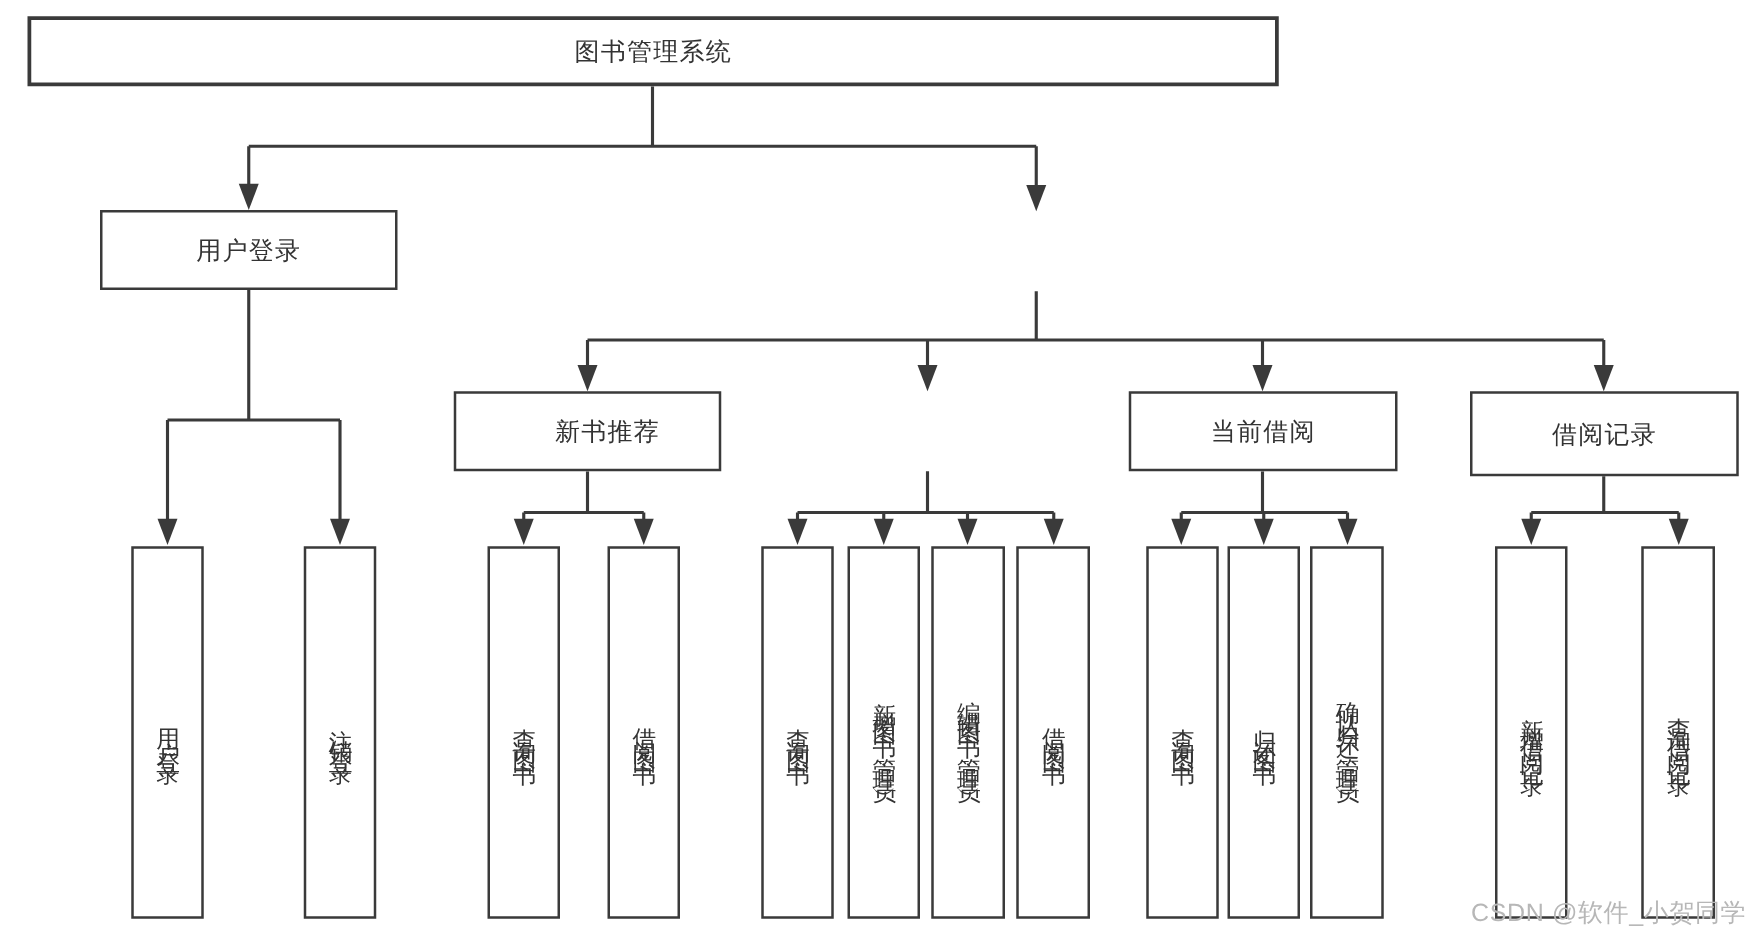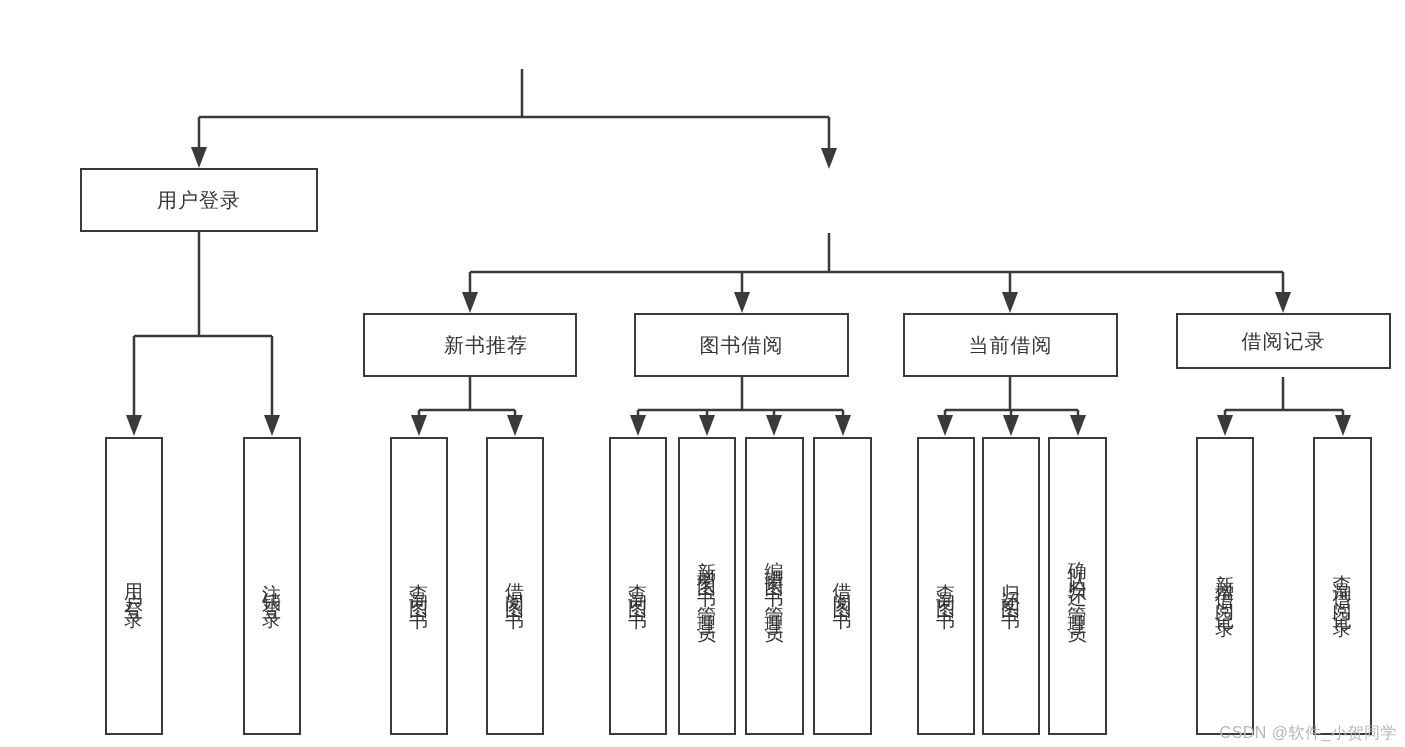--- a/index.html
+++ b/index.html
@@ -45,21 +45,21 @@
     text-orientation: mixed;
     font-size: 19px;
     letter-spacing: 9px;
     line-height: 1;
     white-space: normal;
   }
   .watermark {
     position: absolute;
     right: 8px;
     bottom: 3px;
-    font-size: 16px;
+    font-size: 20px;
     color: #b7b7b7;
     letter-spacing: 0.5px;
     white-space: nowrap;
   }
 </style>
 </head>
 <body>
 
 <div class="stage">
 
@@ -99,35 +99,35 @@
       <polygon points="766,415 782,415 774,436"></polygon>
       <polygon points="835,415 851,415 843,436"></polygon>
       <polygon points="937,415 953,415 945,436"></polygon>
       <polygon points="1003,415 1019,415 1011,436"></polygon>
       <polygon points="1070,415 1086,415 1078,436"></polygon>
       <polygon points="1217,415 1233,415 1225,436"></polygon>
       <polygon points="1335,415 1351,415 1343,436"></polygon>
     </g>
   </svg>
 
+  <div class="box root-box" style="left:22px; top:13px; width:1001px; height:56px;">
+    <span class="label">图书管理系统</span>
+  </div>
 
   <div class="box" style="left:80px; top:168px; width:238px; height:64px;">
     <span class="label">用户登录</span>
   </div>
 
   <div class="box" style="left:363px; top:313px; width:214px; height:64px;padding-left:32px;">
     <span class="label">新书推荐</span>
   </div>
-  <div class="box" style="left:634px; top:313px; width:215px; height:64px;">
-    <span class="label">图书借阅</span>
-  </div>
   <div class="box" style="left:903px; top:313px; width:215px; height:64px;">
     <span class="label">当前借阅</span>
   </div>
-  <div class="box" style="left:1176px; top:313px; width:215px; height:56px;">
+  <div class="box" style="left:1176px; top:313px; width:215px; height:68px;">
     <span class="label">借阅记录</span>
   </div>
 
   <div class="box leaf" style="left:105px; top:437px; width:58px; height:298px;">
     <span class="label">用户登录</span>
   </div>
   <div class="box leaf" style="left:243px; top:437px; width:58px; height:298px;">
     <span class="label">注销登录</span>
   </div>
 

